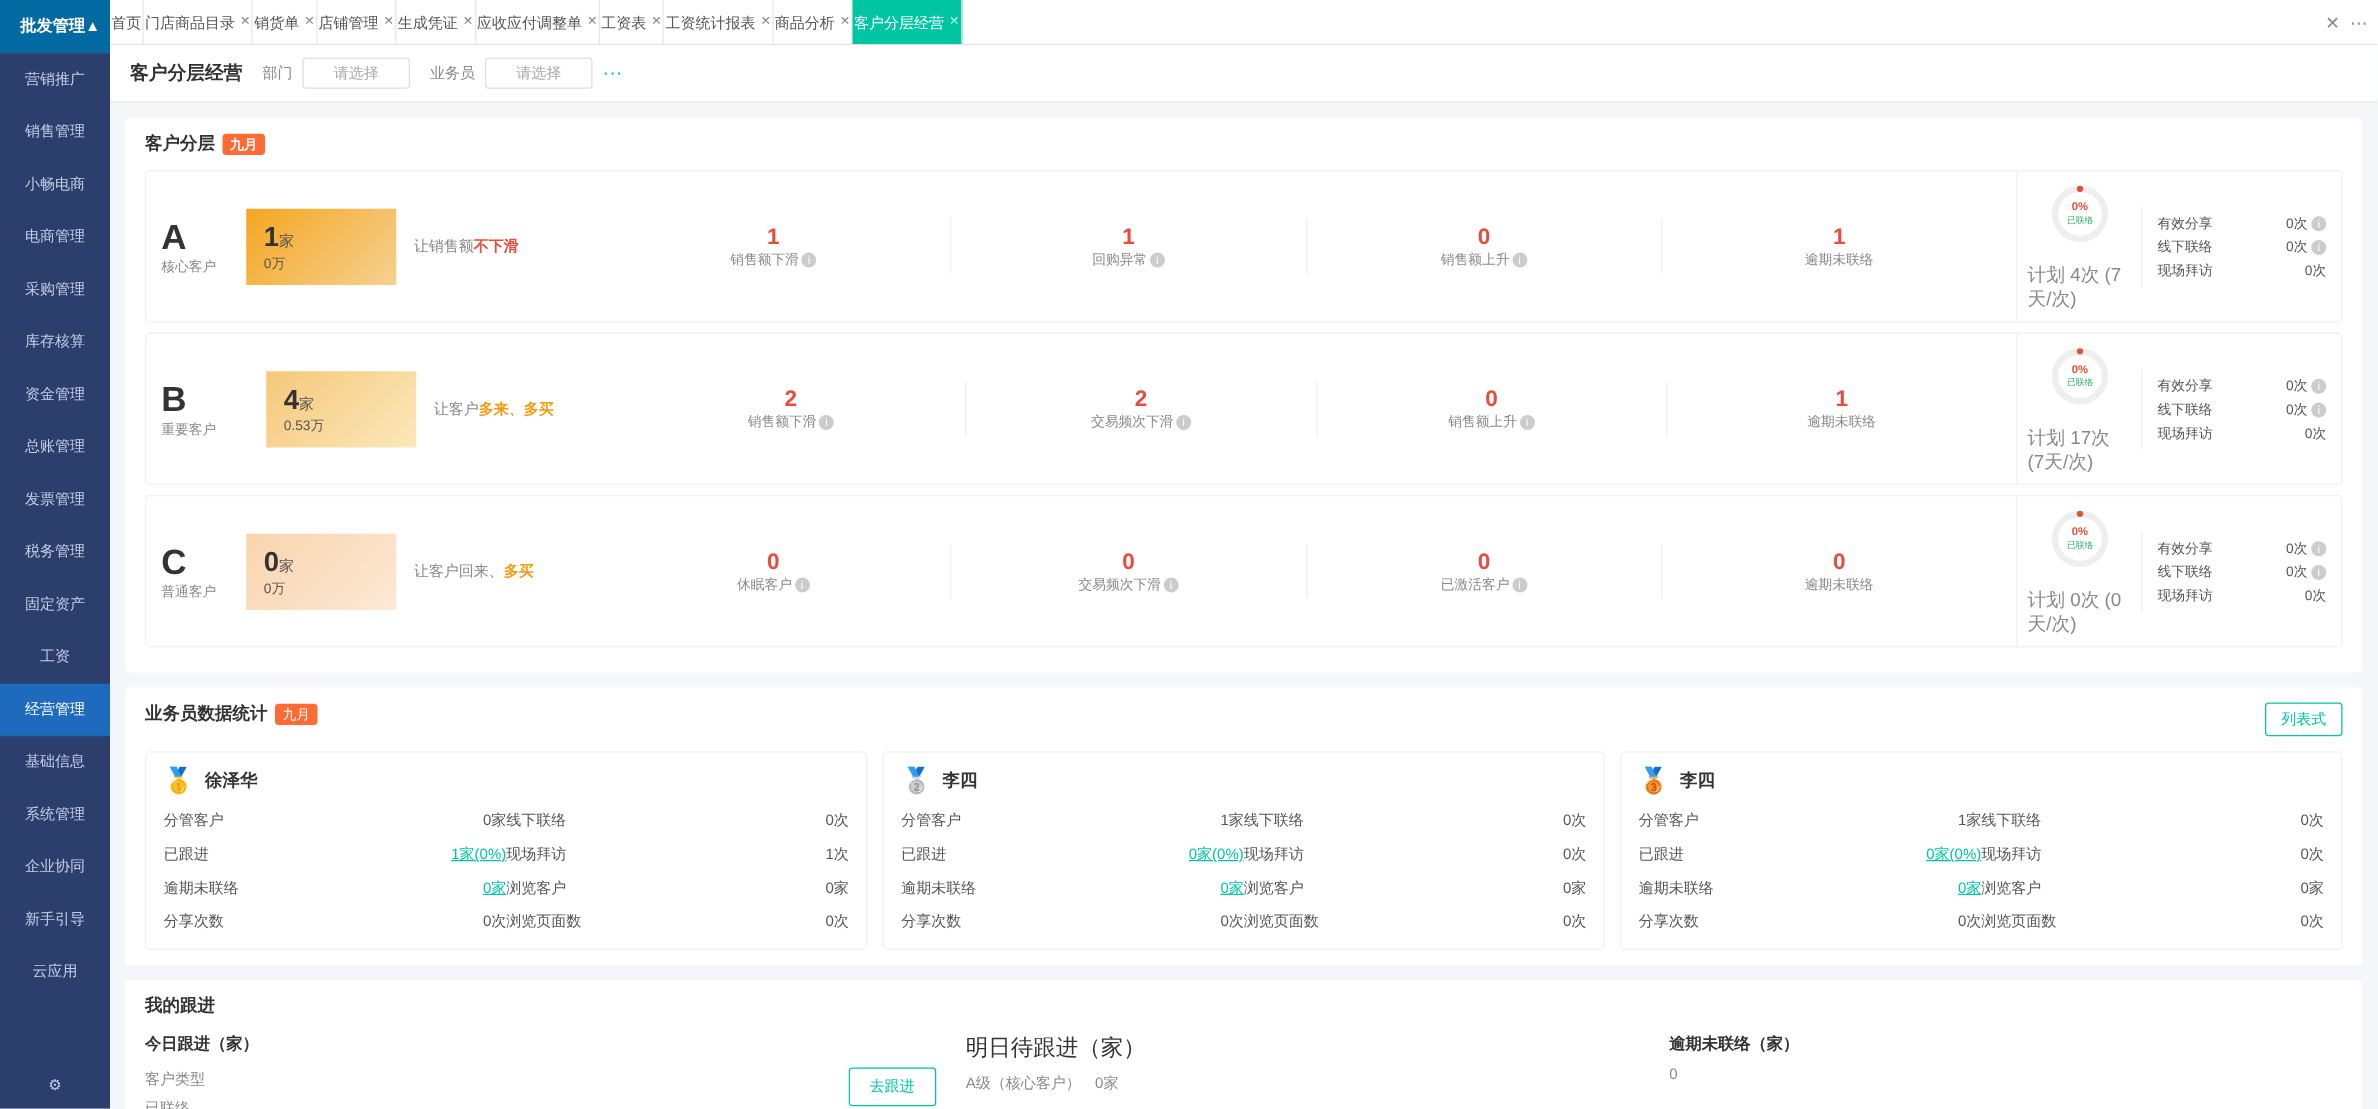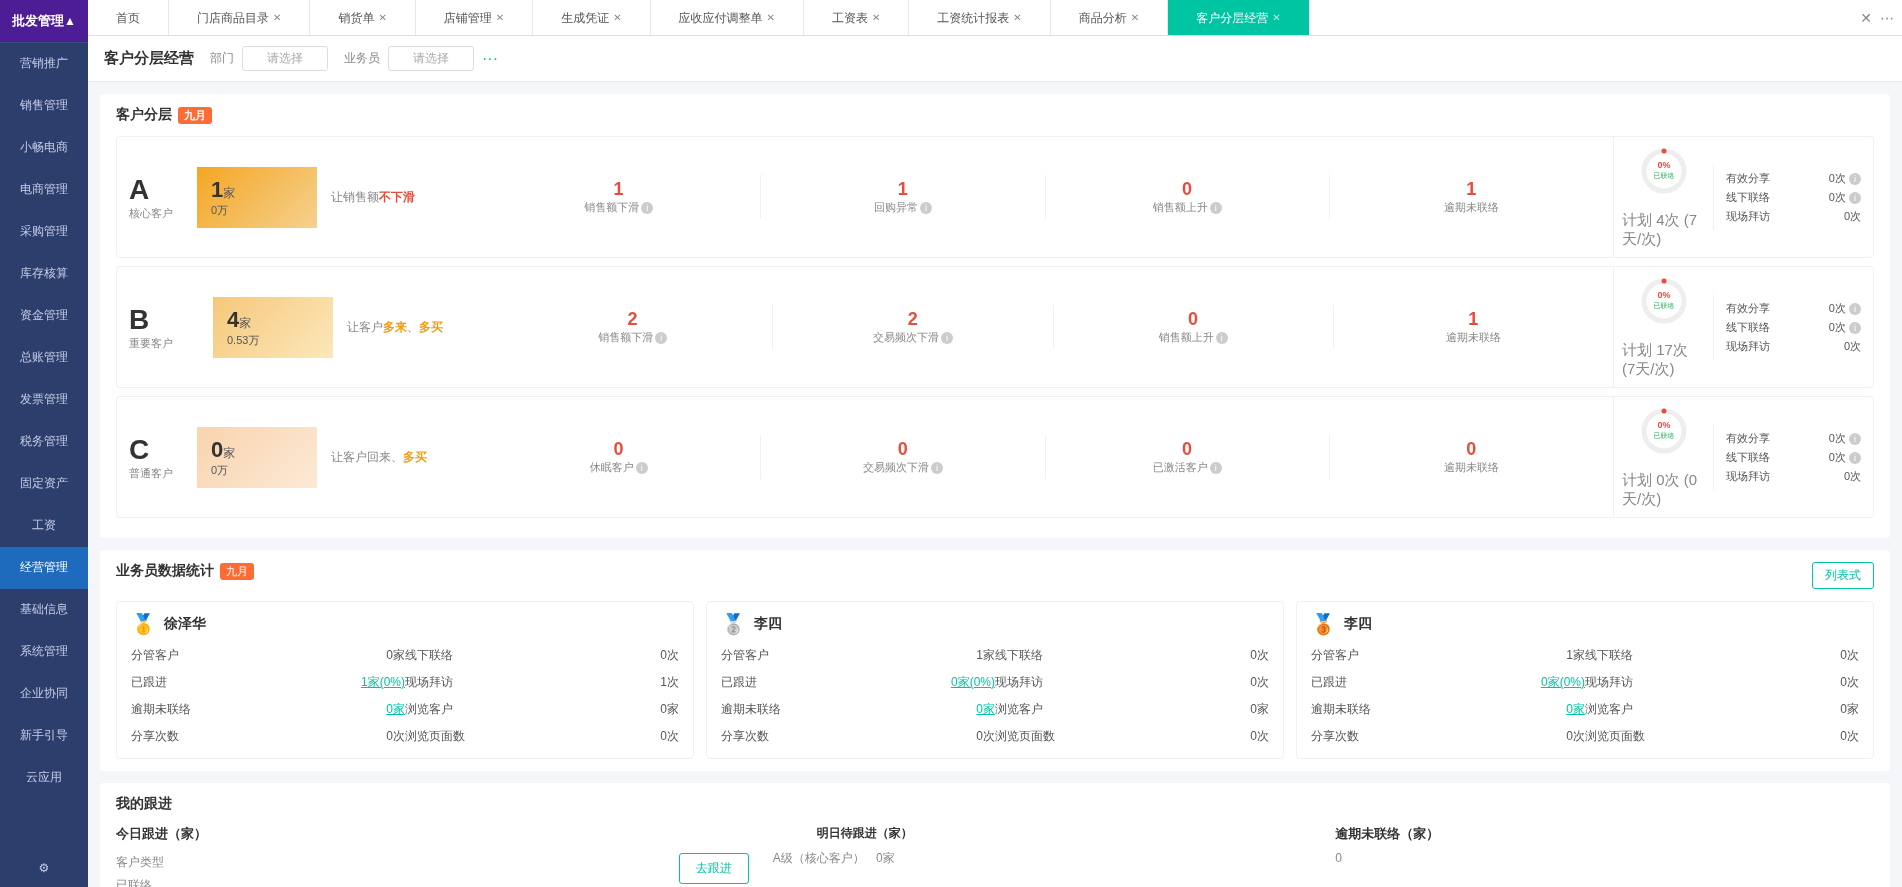--- a/index.html
+++ b/index.html
@@ -10,27 +10,27 @@
       width: 88px;
       background: #2c3e6b;
       color: #fff;
       display: flex;
       flex-direction: column;
       flex-shrink: 0;
       height: 100%;
       overflow-y: auto;
     }
     .sidebar-header {
-      background: #4c1d95;
+      background: #0369a1;
       padding: 12px 8px;
       font-size: 13px;
       font-weight: bold;
       display: flex;
       align-items: center;
-      justify-content: center;
+      justify-content: flex-end;
       color: #fff;
       border-bottom: 1px solid #3a4e7a;
     }
     .sidebar-item {
       padding: 12px 8px;
       text-align: center;
       font-size: 12px;
       color: #c5cde8;
       cursor: pointer;
       border-bottom: 1px solid #3a4e7a22;
@@ -56,21 +56,21 @@
     .tab-bar {
       background: #fff;
       display: flex;
       align-items: center;
       border-bottom: 1px solid #e0e0e0;
       height: 36px;
       overflow-x: auto;
       flex-shrink: 0;
     }
     .tab-item {
-      padding: 0 28px;
+      padding: 0 1px;
       height: 36px;
       line-height: 36px;
       font-size: 12px;
       color: #555;
       border-right: 1px solid #e8e8e8;
       cursor: pointer;
       white-space: nowrap;
       display: flex;
       align-items: center;
       gap: 4px;
@@ -726,21 +726,21 @@
               <div style="padding:3px 0;">已联络</div>
               <div style="padding:3px 0;">未联络 <span style="color:#e74c3c;">●</span></div>
               <div style="padding:3px 0;">下次跟进 <span style="color:#e74c3c;">●</span></div>
             </div>
           </div>
         </div>
         <div style="padding-top:24px;">
           <button class="followup-btn">去跟进</button>
         </div>
         <div style="flex:1;">
-          <div style="font-size:12px; font-weight:bold; color:#333; margin-bottom:8px;margin-left:44px;">明日待跟进（家）</div>
+          <div style="font-size:18px; font-weight:normal; color:#333; margin-bottom:8px;">明日待跟进（家）</div>
           <div style="font-size:12px; color:#888;">
             <span>A级（核心客户）</span>
             <span style="margin-left:8px;">0家</span>
           </div>
         </div>
         <div style="flex:1;">
           <div style="font-size:13px; font-weight:bold; color:#333; margin-bottom:8px;">逾期未联络（家）</div>
           <div style="font-size:12px; color:#888;">
             <span>0</span>
           </div>

